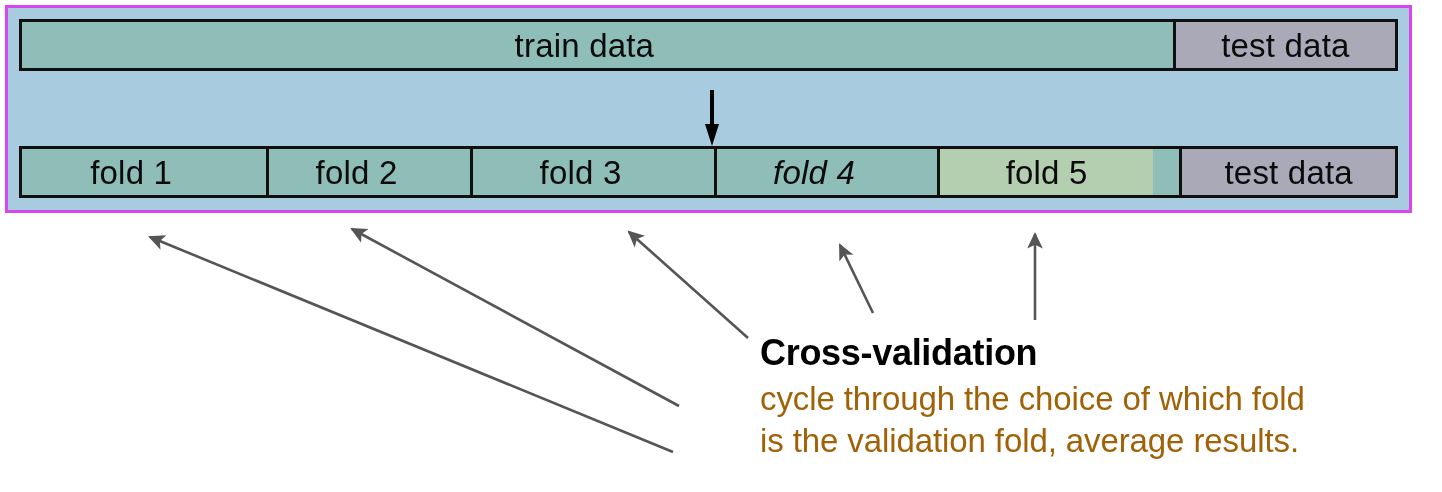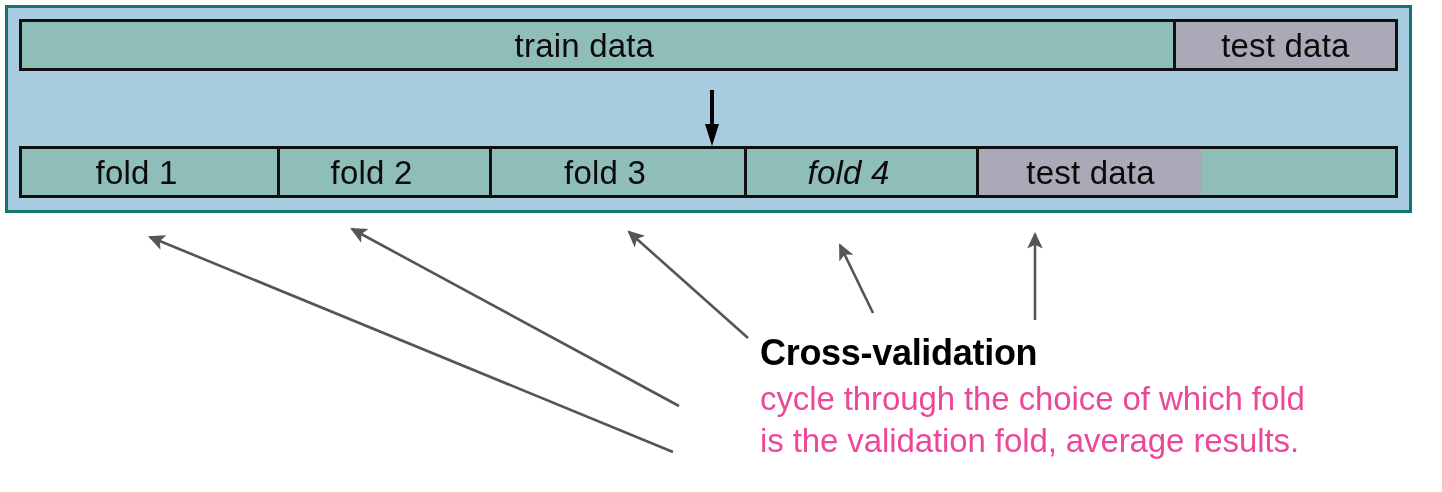--- a/index.html
+++ b/index.html
@@ -18,21 +18,21 @@
   }
 
   
   #diagram-frame {
     position: absolute;
     left: 5px;
     top: 5px;
     width: 1407px;
     height: 208px;
     background: #a8cbdf;
-    border: 3px solid #0f766e;
+    border: 3px solid #d946ef;
   }
 
   
   .bar-row {
     position: absolute;
     display: flex;
     height: 52px;
     left: 11px;
     width: 1379px;
     border: 3px solid #101010;
@@ -98,21 +98,21 @@
   }
   #caption-title {
     font-size: 36px;
     font-weight: bold;
     color: #000000;
     line-height: 1.06;
     letter-spacing: -0.3px;
   }
   .caption-line {
     font-size: 33px;
-    color: #ec4899;
+    color: #a16207;
     line-height: 1.28;
     letter-spacing: -0.1px;
     white-space: nowrap;
   }
   #caption-body { margin-top: 6px; }
 </style>
 </head>
 <body>
 
 <div id="root">
@@ -141,20 +141,23 @@
       </div>
       <div class="cell c-teal w-f2">
         <span>fold 2</span>
       </div>
       <div class="cell c-teal w-f3">
         <span>fold 3</span>
       </div>
       <div class="cell c-teal w-f4">
         <span>fold 4</span>
       </div>
+      <div class="cell c-teal-lite w-f5">
+        <span>fold 5</span>
+      </div>
       <div class="cell c-gray w-ft">
         <span>test data</span>
       </div>
     </div>
 
   </div>
 
   <svg id="callout-arrows" viewBox="0 0 1442 492" xmlns="http://www.w3.org/2000/svg">
     <defs>
       <marker id="head" markerWidth="7" markerHeight="7" refX="5.6" refY="3.2" orient="auto" markerUnits="strokeWidth">

